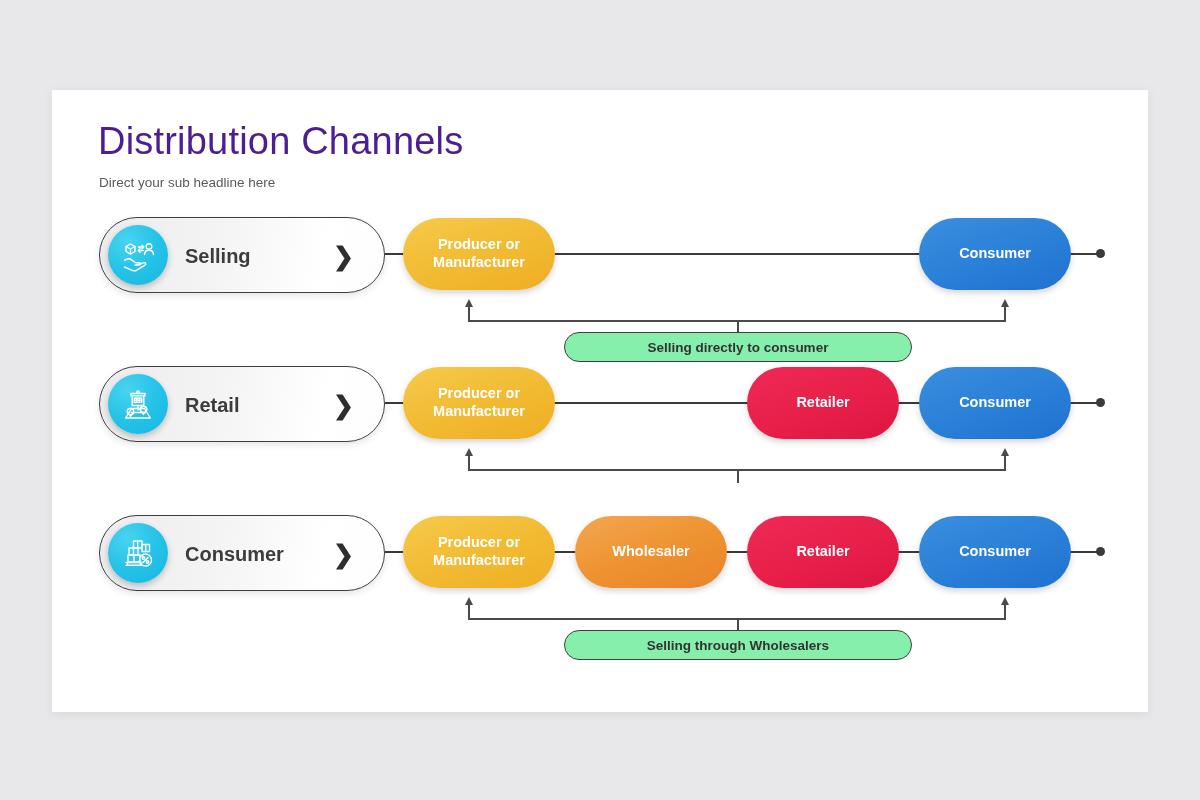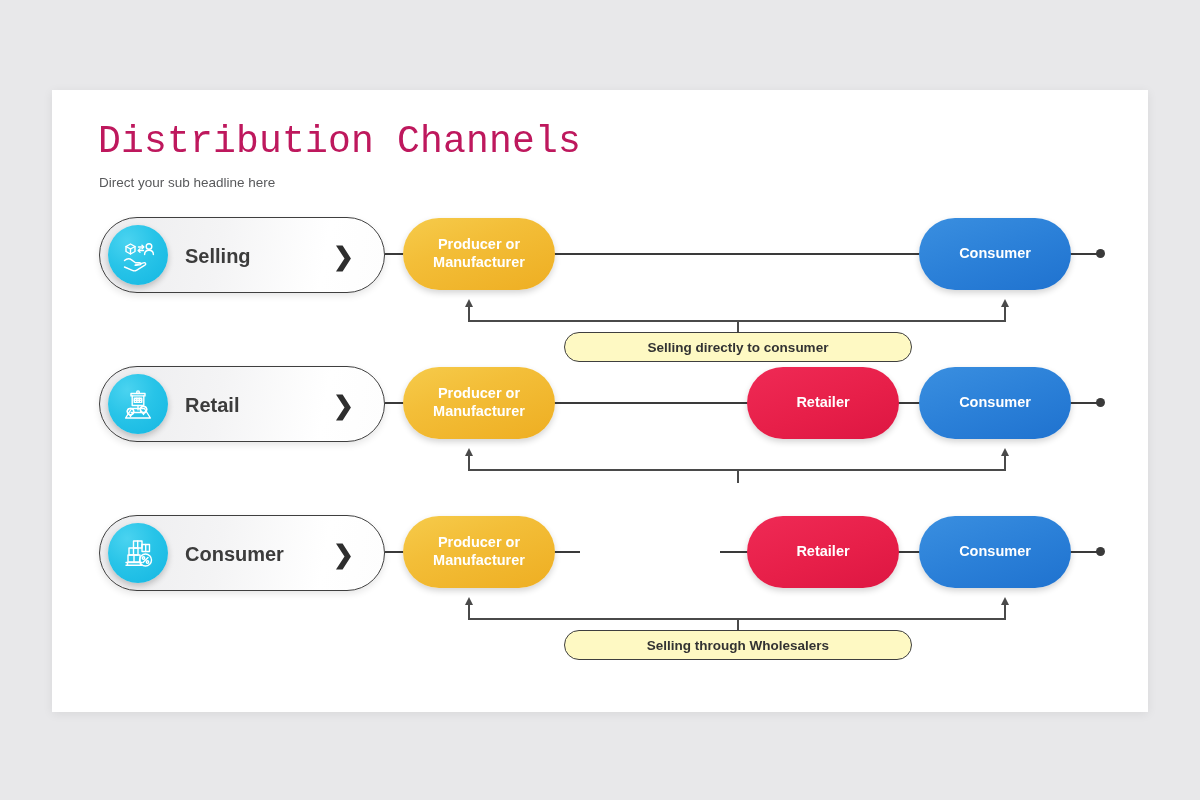--- a/index.html
+++ b/index.html
@@ -12,22 +12,22 @@
   .stage{position:relative;width:1200px;height:800px;}
 
   .card{
     position:absolute;left:52px;top:90px;width:1096px;height:622px;
     background:#ffffff;
     box-shadow:0 2px 10px rgba(0,0,0,.07);
   }
 
   .title{
     position:absolute;left:98px;top:120px;
-    font-size:38px;font-weight:400;color:#be185d;
-    letter-spacing:.2px;white-space:nowrap;font-family:Liberation Mono, monospace;
+    font-size:38px;font-weight:400;color:#4c1d95;
+    letter-spacing:.2px;white-space:nowrap;
   }
   .subtitle{
     position:absolute;left:99px;top:175px;
     font-size:13.5px;color:#58595b;white-space:nowrap;
   }
 
   
   .label-pill{
     position:absolute;left:99px;width:286px;height:76px;
     border-radius:38px;
@@ -75,21 +75,21 @@
   .bracket{position:absolute;}
   .bracket .bar{position:absolute;height:1.6px;background:#4a4a4a;left:0;}
   .bracket .up{position:absolute;width:1.6px;background:#4a4a4a;}
   .arrowhead{
     position:absolute;width:0;height:0;
     border-left:4.5px solid transparent;border-right:4.5px solid transparent;
     border-bottom:8px solid #4a4a4a;
   }
   .caption{
     position:absolute;height:30px;border-radius:15px;
-    background:#fef9c3;border:1.5px solid #3f3f3f;
+    background:#86efac;border:1.5px solid #3f3f3f;
     display:flex;align-items:center;justify-content:center;
     font-size:13.5px;font-weight:600;color:#333333;
     box-sizing:border-box;white-space:nowrap;
   }
 </style>
 </head>
 <body>
 
 <div class="stage">
 
@@ -222,20 +222,23 @@
   <div class="hline" style="left:893px;top:551px;width:32px;"></div>
   <div class="hline" style="left:1068px;top:551px;width:32px;"></div>
   <div class="enddot" style="left:1096px;top:547px;"></div>
 
   <div class="node n-yellow" style="left:403px;top:516px;width:152px;">
     <span>
       <span>Producer or</span><br>
       <span>Manufacturer</span>
     </span>
   </div>
+  <div class="node n-orange" style="left:575px;top:516px;width:152px;">
+    <span>Wholesaler</span>
+  </div>
   <div class="node n-red" style="left:747px;top:516px;width:152px;">
     <span>Retailer</span>
   </div>
   <div class="node n-blue" style="left:919px;top:516px;width:152px;">
     <span>Consumer</span>
   </div>
 
   <div class="bracket" style="left:468px;top:598px;width:538px;height:22px;">
     <div class="bar" style="top:20px;width:538px;"></div>
     <div class="up" style="left:0;top:6px;height:16px;"></div>

